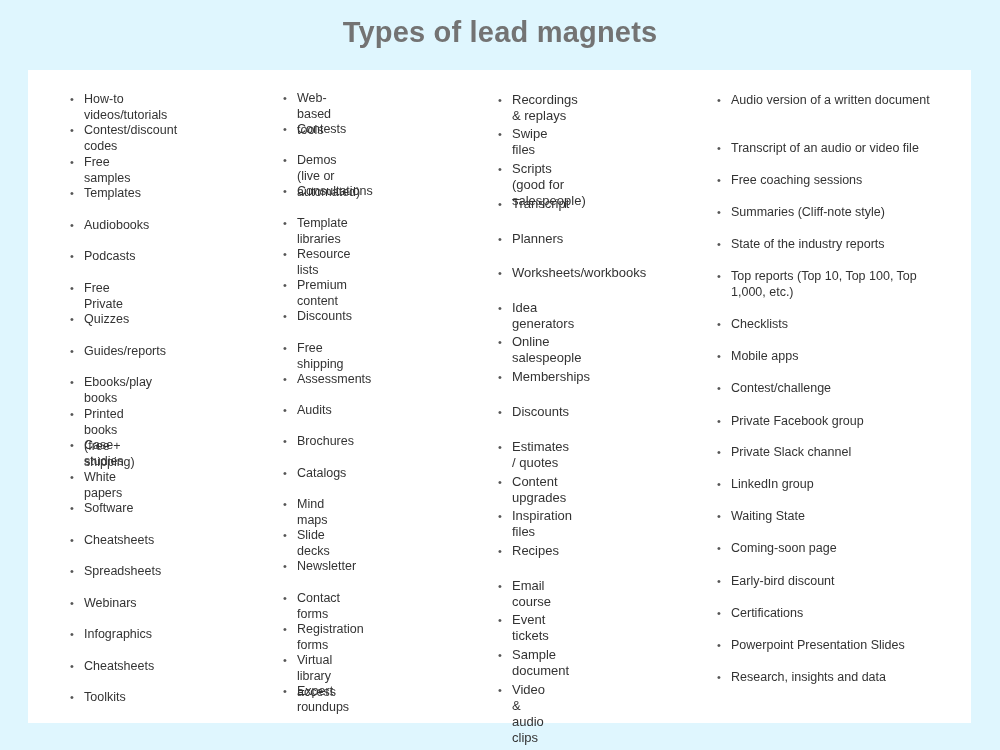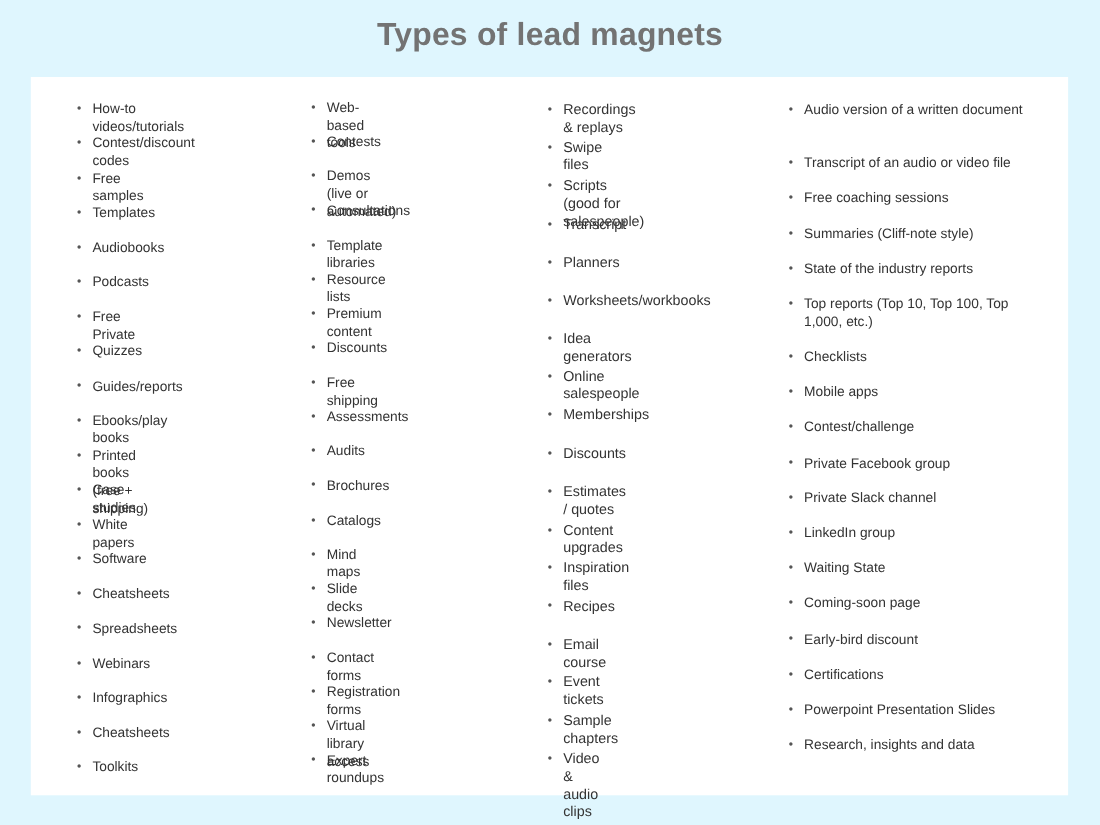--- a/index.html
+++ b/index.html
@@ -122,21 +122,21 @@
       <li style="top: 230px;"><span class="bullet">•</span><span>Idea generators</span></li>
       <li style="top: 264px;"><span class="bullet">•</span><span>Online salespeople</span></li>
       <li style="top: 299px;"><span class="bullet">•</span><span>Memberships</span></li>
       <li style="top: 334px;"><span class="bullet">•</span><span>Discounts</span></li>
       <li style="top: 369px;"><span class="bullet">•</span><span>Estimates / quotes</span></li>
       <li style="top: 404px;"><span class="bullet">•</span><span>Content upgrades</span></li>
       <li style="top: 438px;"><span class="bullet">•</span><span>Inspiration files</span></li>
       <li style="top: 473px;"><span class="bullet">•</span><span>Recipes</span></li>
       <li style="top: 508px;"><span class="bullet">•</span><span>Email course</span></li>
       <li style="top: 542px;"><span class="bullet">•</span><span>Event tickets</span></li>
-      <li style="top: 577px;"><span class="bullet">•</span><span>Sample chapters</span></li>
+      <li style="top: 577px;"><span class="bullet">•</span><span>Sample document</span></li>
       <li style="top: 612px;"><span class="bullet">•</span><span>Video &amp; audio clips</span></li>
     </ul>
   <ul class="col col4">
       <li style="top: 22px;"><span class="bullet">•</span><span>Audio version of a written document</span></li>
       <li style="top: 70px;"><span class="bullet">•</span><span>Transcript of an audio or video file</span></li>
       <li style="top: 102px;"><span class="bullet">•</span><span>Free coaching sessions</span></li>
       <li style="top: 134px;"><span class="bullet">•</span><span>Summaries (Cliff-note style)</span></li>
       <li style="top: 166px;"><span class="bullet">•</span><span>State of the industry reports</span></li>
       <li style="top: 198px;"><span class="bullet">•</span><span>Top reports (Top 10, Top 100, Top 1,000, etc.)</span></li>
       <li style="top: 246px;"><span class="bullet">•</span><span>Checklists</span></li>

